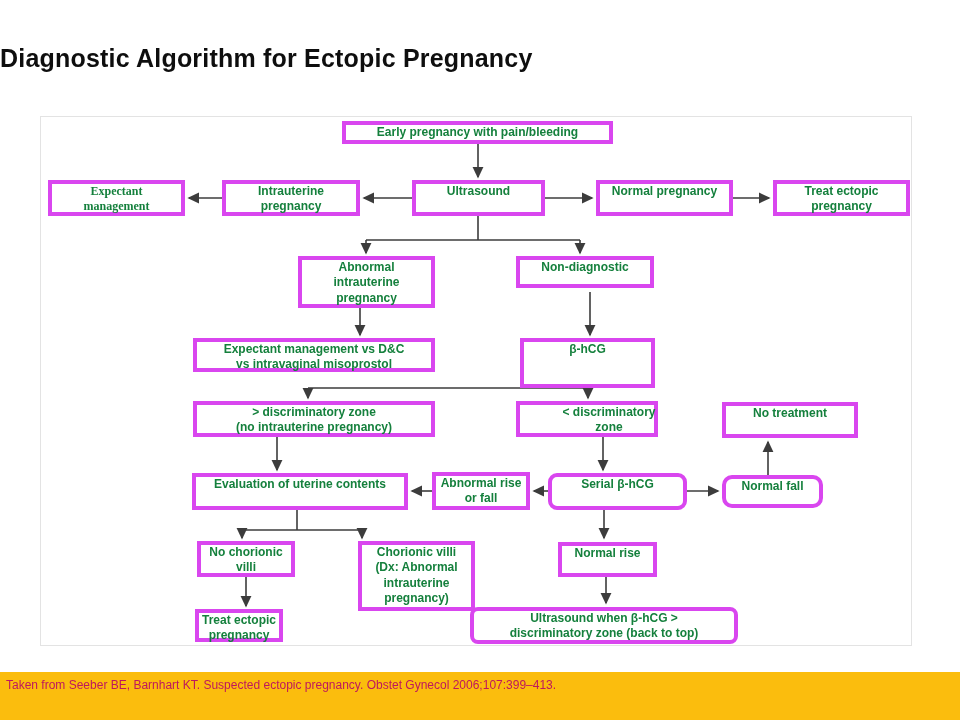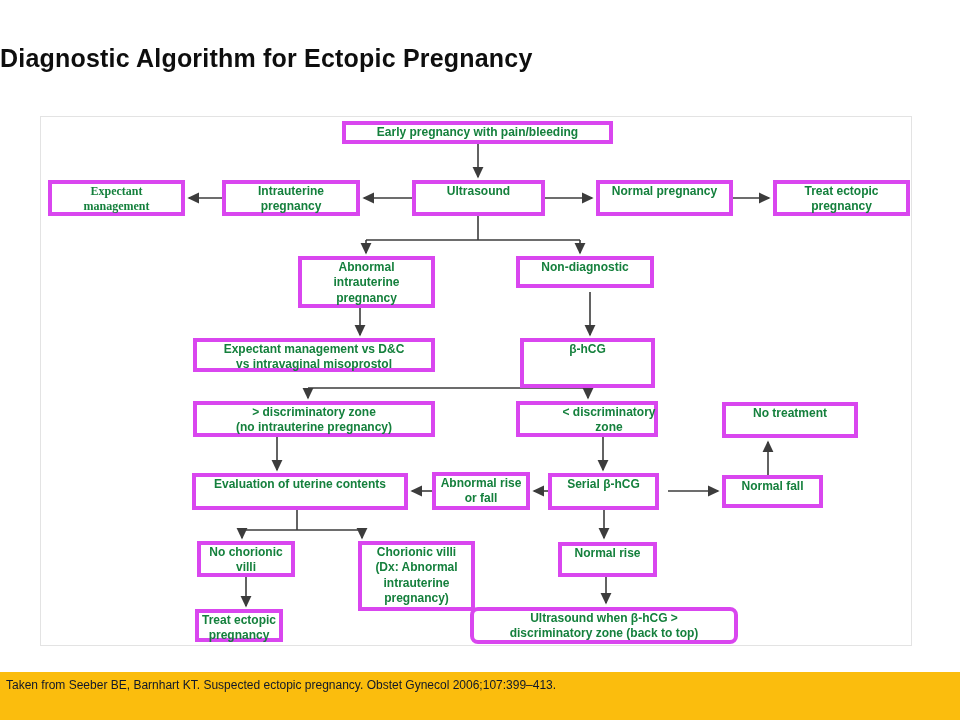--- a/index.html
+++ b/index.html
@@ -6,21 +6,21 @@
   .slide{position:relative;width:960px;height:720px;background:#ffffff;overflow:hidden;
          font-family:"Liberation Sans","DejaVu Sans",sans-serif;}
   .slide-title{position:absolute;left:0;right:0;top:44px;text-align:left;
                font-size:25px;font-weight:700;color:#0e0e0e;letter-spacing:0.2px;}
   .connector-layer{position:absolute;left:0;top:0;width:960px;height:720px;}
   .node{position:absolute;background:#ffffff;border:4px solid #d946ef;box-sizing:border-box;
         display:flex;align-items:flex-start;justify-content:center;text-align:center;
         font-size:12px;font-weight:bold;line-height:1.28;color:#15803d;}
   .node span{white-space:pre;}
   .citation-bar{position:absolute;left:0;top:672px;width:960px;height:48px;background:#fbbd0d;}
-  .citation-text{position:absolute;left:6px;top:6px;font-size:12px;font-weight:400;color:#0f172a;}
+  .citation-text{position:absolute;left:6px;top:6px;font-size:12px;font-weight:400;color:#be185d;}
 </style>
 </head>
 <body>
 
 <div class="slide">
 
   <div class="slide-title">Diagnostic Algorithm for Ectopic Pregnancy</div>
 
   <svg class="connector-layer" width="960" height="720" viewBox="0 0 960 720">
     <defs>
@@ -127,24 +127,24 @@
       <span>No treatment</span>
     </div>
 
   <div class="node" style="left:192px;top:473px;width:216px;height:37px;">
       <span>Evaluation of uterine contents</span>
     </div>
   <div class="node" style="left:432px;top:472px;width:98px;height:38px;">
       <span>Abnormal rise
 or fall</span>
     </div>
-  <div class="node" style="left:548px;top:473px;width:111px;height:37px;">
+  <div class="node" style="left:548px;top:473px;width:139px;height:37px;border-radius:9px;">
       <span>Serial β-hCG</span>
     </div>
-  <div class="node" style="left:722px;top:475px;width:101px;height:33px;">
+  <div class="node" style="left:722px;top:475px;width:101px;height:33px;border-radius:10px;">
       <span>Normal fall</span>
     </div>
 
   <div class="node" style="left:197px;top:541px;width:98px;height:36px;">
       <span>No chorionic
 villi</span>
     </div>
   <div class="node" style="left:310px;top:541px;width:117px;height:70px;margin-left:48px;">
       <span>Chorionic villi
 (Dx: Abnormal

